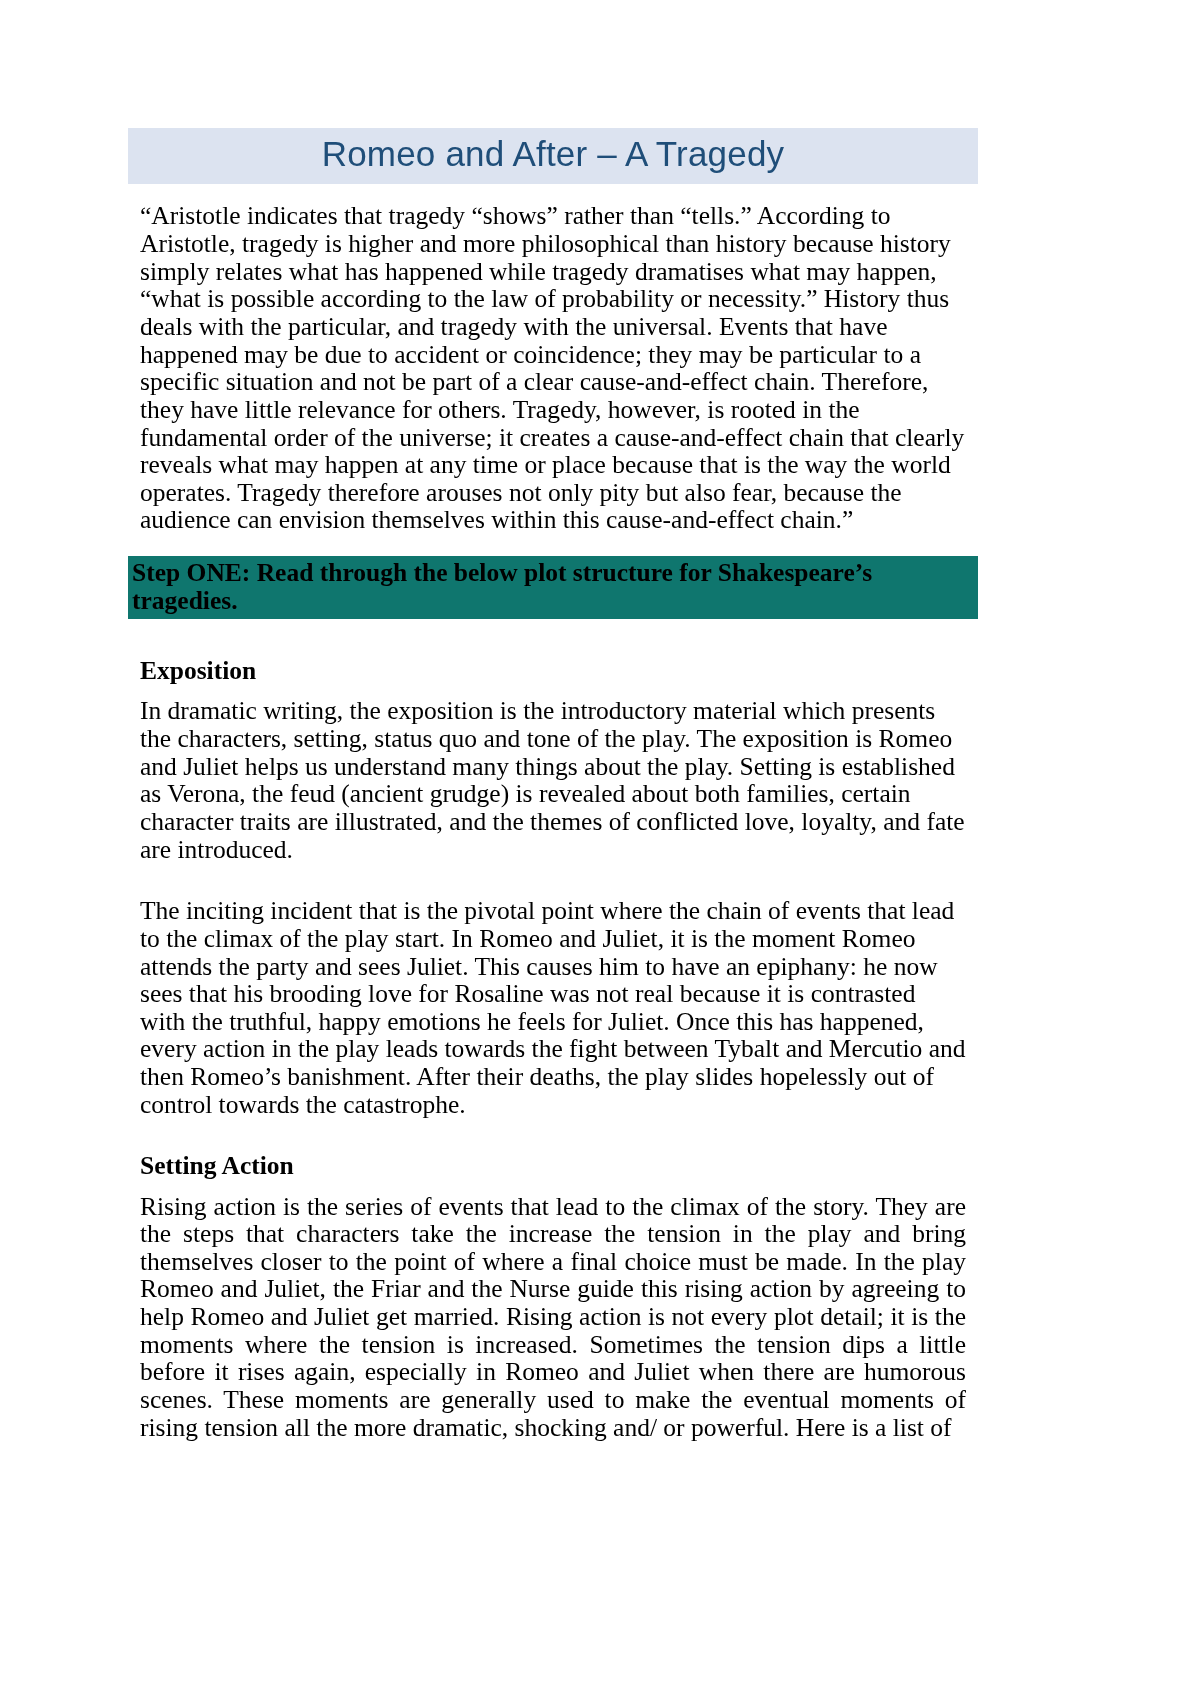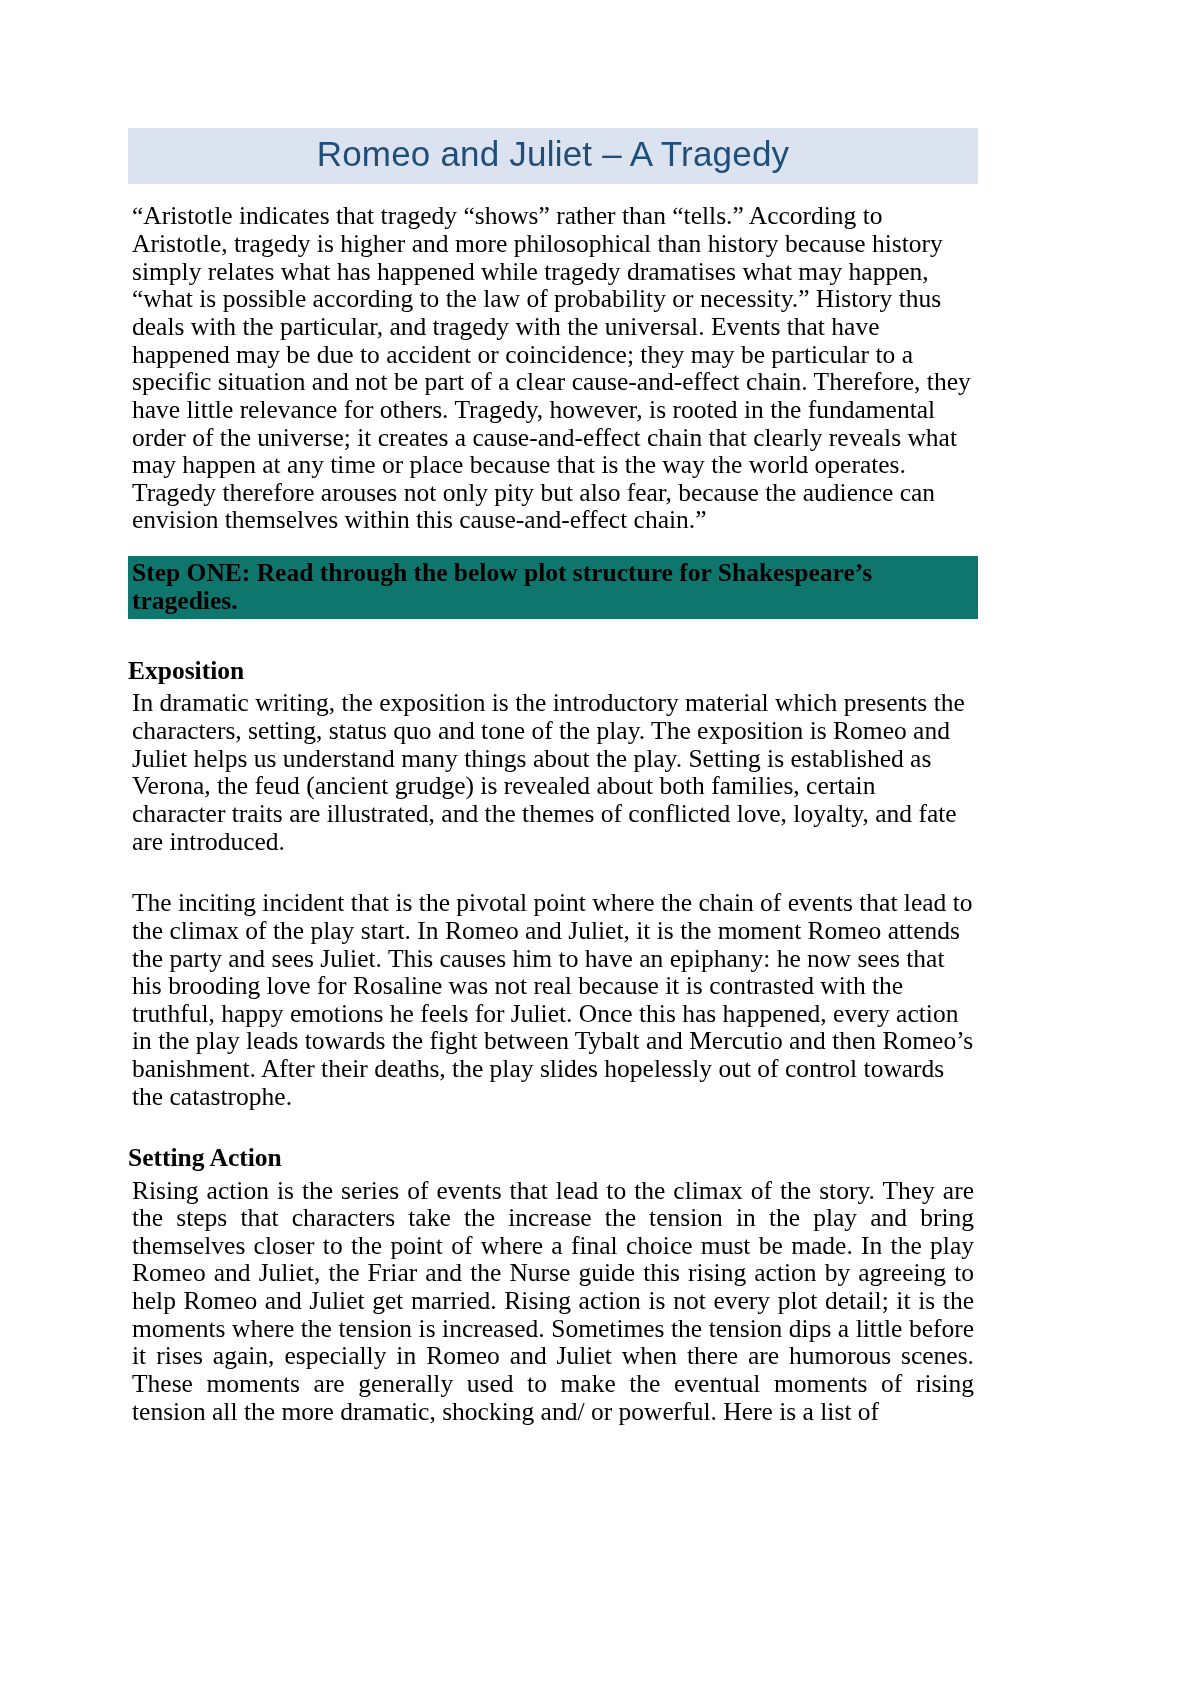--- a/index.html
+++ b/index.html
@@ -39,21 +39,21 @@
     font-weight: normal;
     color: #1f4e79;
     letter-spacing: 0.2px;
     line-height: 1.15;
   }
 
   
   p.body-par {
     font-size: 25.5px;
     line-height: 1.085;
-    margin: 4px;
+    margin: 12px;
     text-align: left;
     color: #000000;
   }
   p.body-par.justified {
     text-align: justify;
     text-justify: inter-word;
   }
 
   
   .step-callout {
@@ -64,38 +64,38 @@
     padding: 3px 4px 4px 4px;
     margin: 22px 0 0 0;
     box-sizing: border-box;
   }
 
   
   h2.section-heading {
     font-size: 25.5px;
     font-weight: bold;
     line-height: 1.1;
-    margin: 0;
+    margin: 12px;
     padding: 0;
   }
   .section {
     margin-top: 34px;
   }
   .section.first {
     margin-top: 38px;
   }
 </style>
 </head>
 <body>
 
 <div class="page">
   <div class="content">
 
     <div class="title-banner">
-      <span class="title-text">Romeo and Juliet – A Tragedy</span>
+      <span class="title-text">Romeo and After – A Tragedy</span>
     </div>
 
     <p class="body-par">“Aristotle indicates that tragedy “shows” rather than “tells.” According to Aristotle, tragedy is higher and more philosophical than history because history simply relates what has happened while tragedy dramatises what may happen, “what is possible according to the law of probability or necessity.” History thus deals with the particular, and tragedy with the universal. Events that have happened may be due to accident or coincidence; they may be particular to a specific situation and not be part of a clear cause-and-effect chain. Therefore, they have little relevance for others. Tragedy, however, is rooted in the fundamental order of the universe; it creates a cause-and-effect chain that clearly reveals what may happen at any time or place because that is the way the world operates. Tragedy therefore arouses not only pity but also fear, because the audience can envision themselves within this cause-and-effect chain.”</p>
 
     <div class="step-callout">Step ONE: Read through the below plot structure for Shakespeare’s tragedies.</div>
 
     <div class="section first">
       <h2 class="section-heading">Exposition</h2>
       <p class="body-par">In dramatic writing, the exposition is the introductory material which presents the characters, setting, status quo and tone of the play. The exposition is Romeo and Juliet helps us understand many things about the play. Setting is established as Verona, the feud (ancient grudge) is revealed about both families, certain character traits are illustrated, and the themes of conflicted love, loyalty, and fate are introduced.</p>
     </div>

